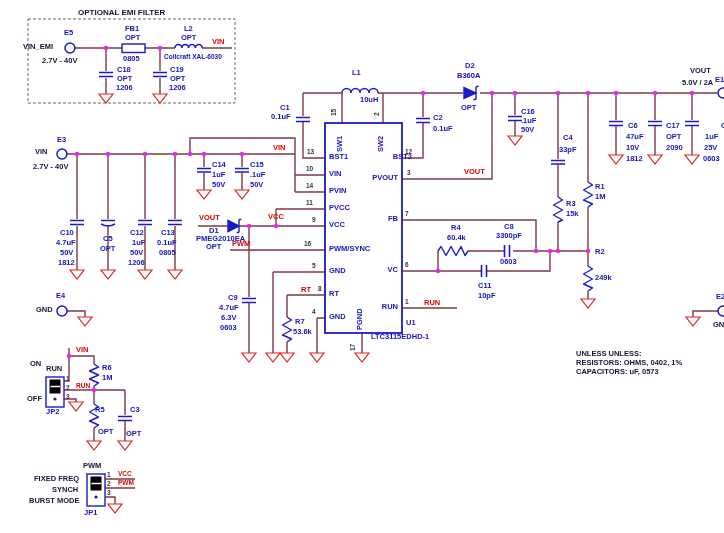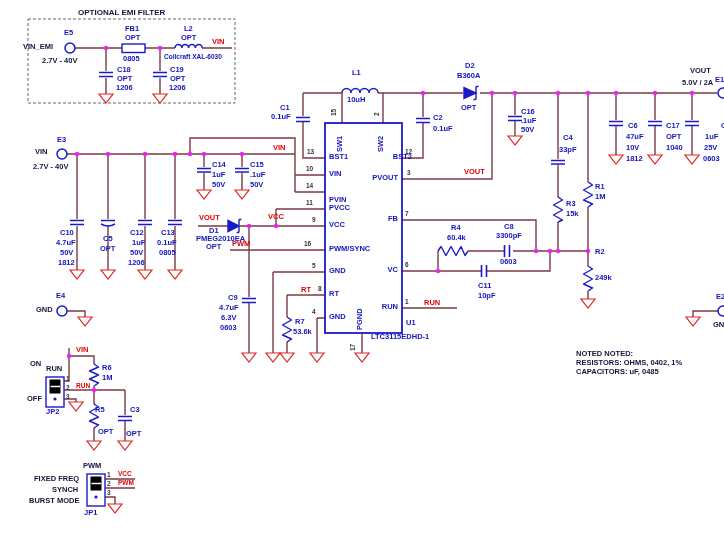--- a/index.html
+++ b/index.html
@@ -201,30 +201,30 @@
 <b class="t bl" style="left:192px;top:181px">50V</b>
 <b class="t bl" style="left:230px;top:161px">C15</b>
 <b class="t bl" style="left:230px;top:171px">.1uF</b>
 <b class="t bl" style="left:230px;top:181px">50V</b>
 <b class="t bl" style="left:36px;top:292px">E4</b>
 <b class="t kl" style="left:16px;top:306px">GND</b>
 
 <b class="t bl" style="left:260px;top:104px">C1</b>
 <b class="t bl" style="left:251px;top:113px">0.1uF</b>
 <b class="t bl" style="left:332px;top:69px">L1</b>
-<b class="t bl" style="left:327px;top:96px">10uH</b>
+<b class="t bl" style="left:340px;top:96px">10uH</b>
 <b class="t bl" style="left:413px;top:114px">C2</b>
 <b class="t bl" style="left:413px;top:125px">0.1uF</b>
 <b class="t bl" style="left:445px;top:62px">D2</b>
 <b class="t bl" style="left:437px;top:72px">B360A</b>
 <b class="t bl" style="left:441px;top:104px">OPT</b>
 
 <b class="t bl" style="left:309px;top:153px">BST1</b>
 <b class="t bl" style="left:309px;top:170px">VIN</b>
-<b class="t bl" style="left:309px;top:196px">PVIN</b>
+<b class="t bl" style="left:309px;top:187px">PVIN</b>
 <b class="t bl" style="left:309px;top:204px">PVCC</b>
 <b class="t bl" style="left:309px;top:221px">VCC</b>
 <b class="t bl" style="left:309px;top:245px">PWM/SYNC</b>
 <b class="t bl" style="left:309px;top:267px">GND</b>
 <b class="t bl" style="left:309px;top:290px">RT</b>
 <b class="t bl" style="left:309px;top:313px">GND</b>
 <b class="t bl ra" style="left:348px;top:153px">BST2</b>
 <b class="t bl ra" style="left:334px;top:174px">PVOUT</b>
 <b class="t bl ra" style="left:334px;top:215px">FB</b>
 <b class="t bl ra" style="left:334px;top:266px">VC</b>
@@ -267,21 +267,21 @@
 <b class="t bl" style="left:575px;top:183px">R1</b>
 <b class="t bl" style="left:575px;top:193px">1M</b>
 <b class="t bl" style="left:575px;top:248px">R2</b>
 <b class="t bl" style="left:575px;top:274px">249k</b>
 <b class="t bl" style="left:608px;top:122px">C6</b>
 <b class="t bl" style="left:606px;top:133px">47uF</b>
 <b class="t bl" style="left:606px;top:144px">10V</b>
 <b class="t bl" style="left:606px;top:155px">1812</b>
 <b class="t bl" style="left:646px;top:122px">C17</b>
 <b class="t bl" style="left:646px;top:133px">OPT</b>
-<b class="t bl" style="left:646px;top:144px">1040</b>
+<b class="t bl" style="left:646px;top:144px">2090</b>
 <b class="t bl" style="left:701px;top:122px">C7</b>
 <b class="t bl" style="left:685px;top:133px">1uF</b>
 <b class="t bl" style="left:684px;top:144px">25V</b>
 <b class="t bl" style="left:683px;top:155px">0603</b>
 <b class="t bl" style="left:696px;top:293px">E2</b>
 <b class="t kl" style="left:693px;top:321px">GND</b>
 
 <b class="t bl" style="left:431px;top:224px">R4</b>
 <b class="t bl" style="left:427px;top:234px">60.4k</b>
 <b class="t bl" style="left:484px;top:223px">C8</b>
@@ -325,17 +325,17 @@
 <b class="t kl" style="left:14px;top:475px">FIXED FREQ</b>
 <b class="t kl" style="left:32px;top:486px">SYNCH</b>
 <b class="t kl" style="left:9px;top:497px">BURST MODE</b>
 <b class="t pn" style="left:87px;top:472px">1</b>
 <b class="t pn" style="left:87px;top:481px">2</b>
 <b class="t pn" style="left:87px;top:490px">3</b>
 <b class="t rl sm" style="left:98px;top:471px">VCC</b>
 <b class="t rl sm" style="left:98px;top:480px">PWM</b>
 <b class="t bl" style="left:64px;top:509px">JP1</b>
 
-<b class="t kl" style="left:556px;top:350px">NOTED NOTED:</b>
+<b class="t kl" style="left:556px;top:350px">UNLESS UNLESS:</b>
 <b class="t kl" style="left:556px;top:359px">RESISTORS: OHMS, 0402, 1%</b>
-<b class="t kl" style="left:556px;top:368px">CAPACITORS:  uF, 0485</b>
+<b class="t kl" style="left:556px;top:368px">CAPACITORS:  uF, 0573</b>
 
 </div>
 
 </body></html>

